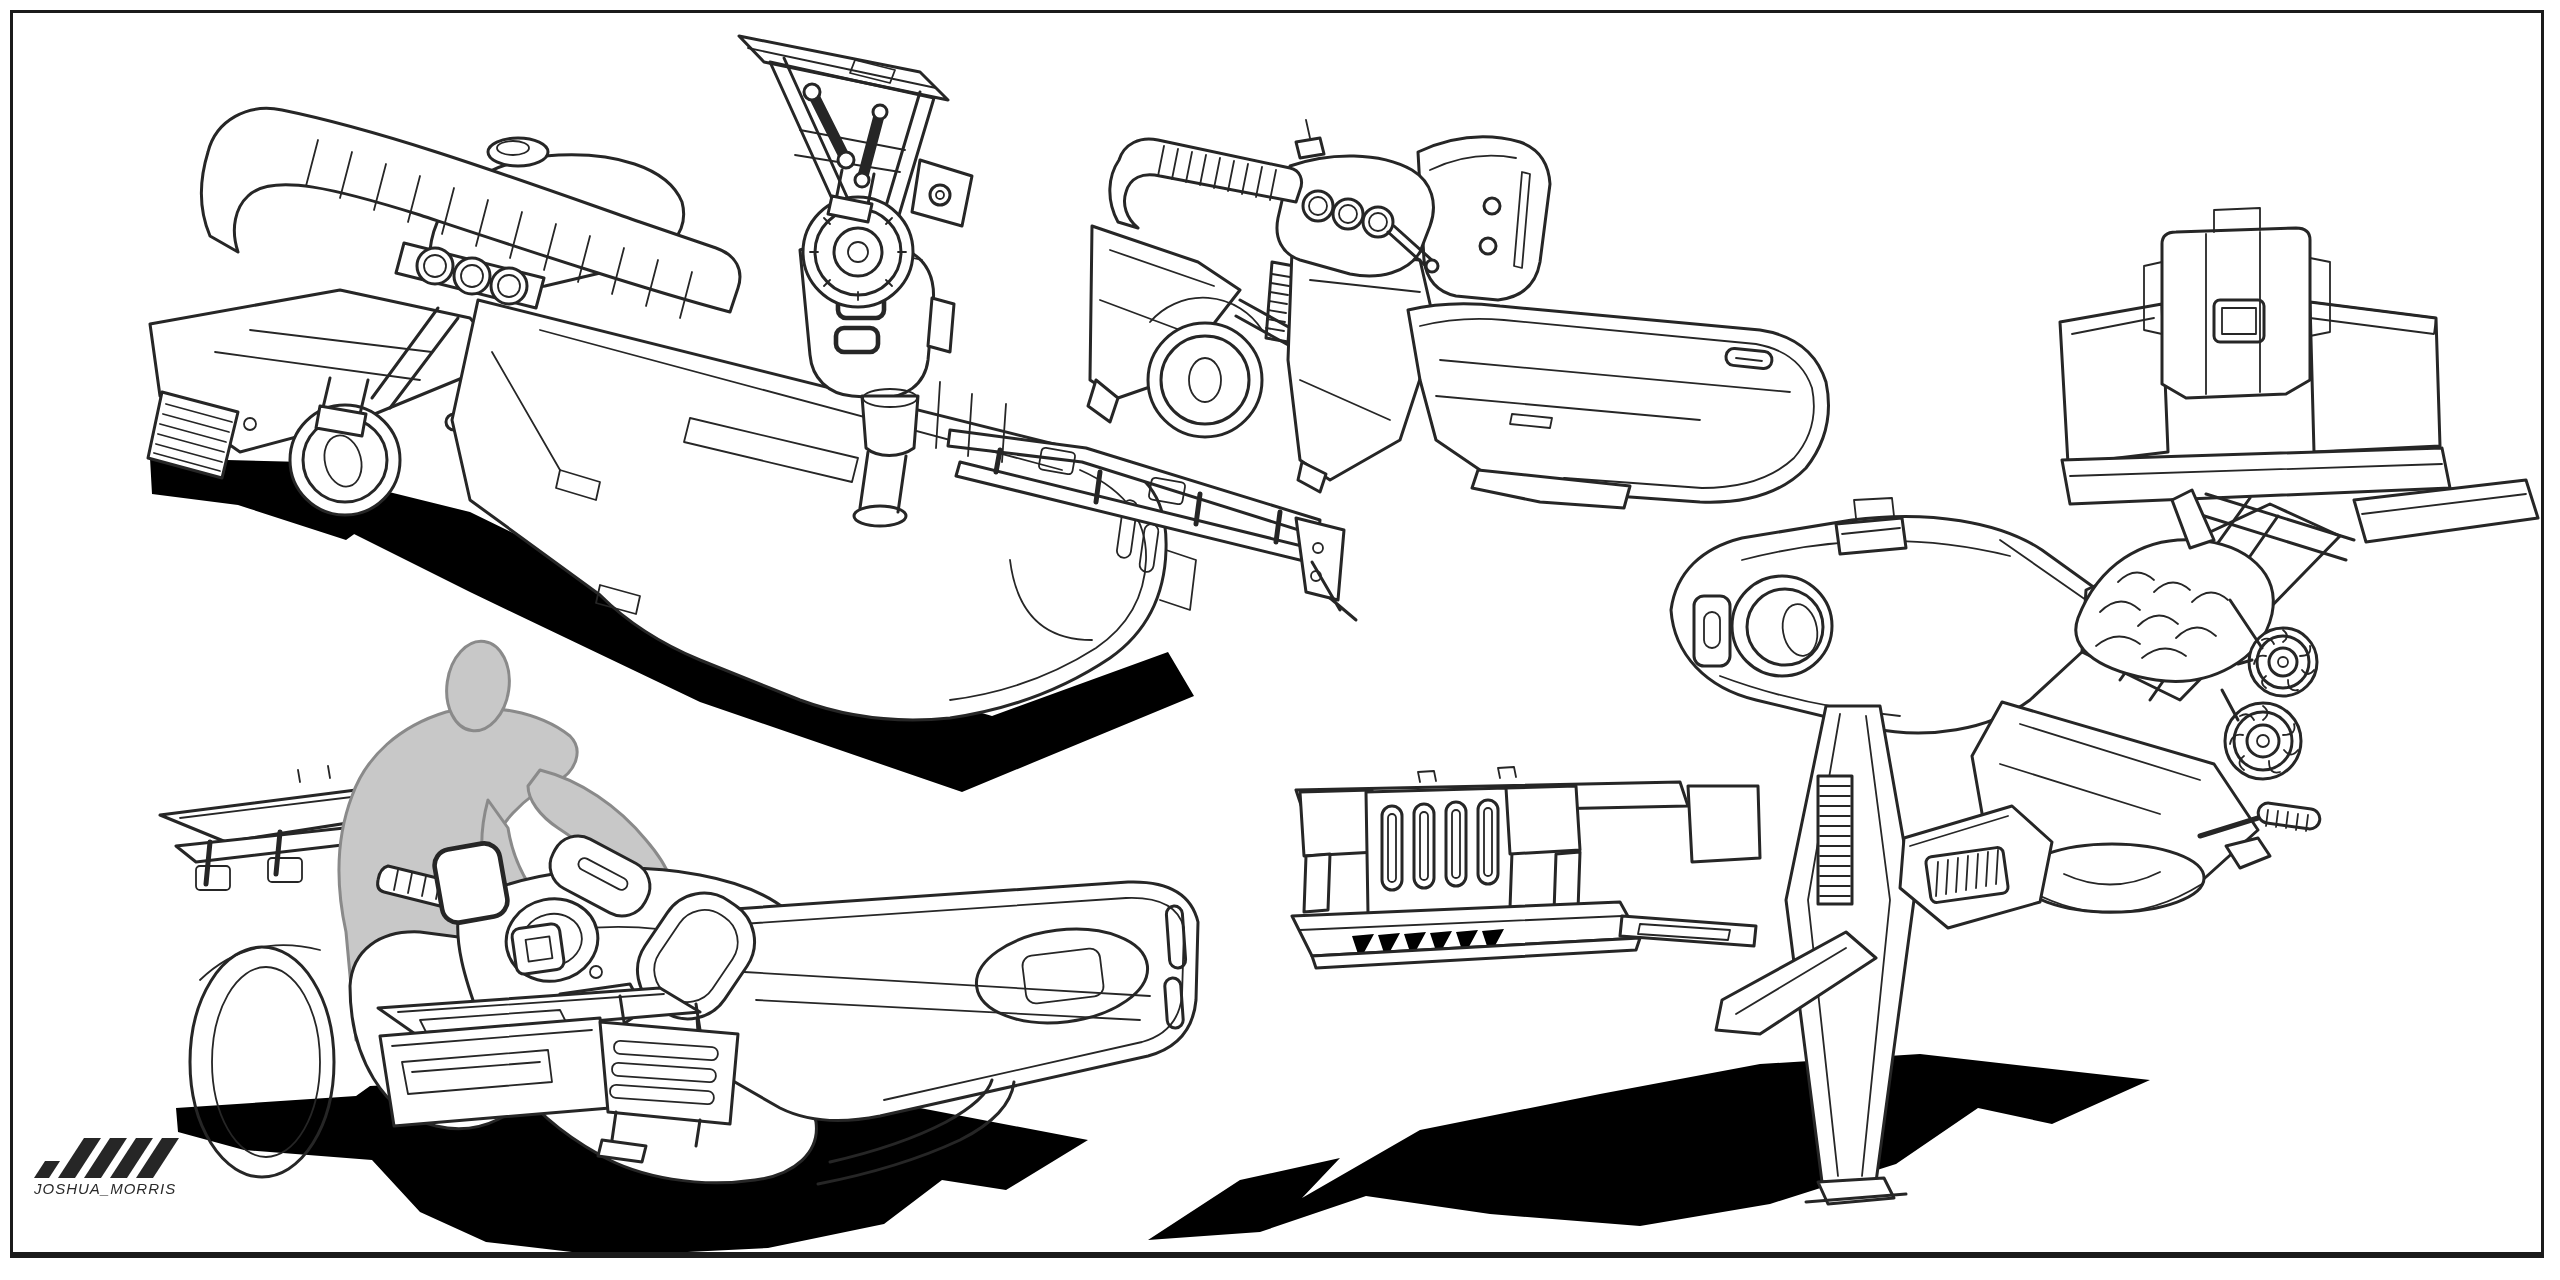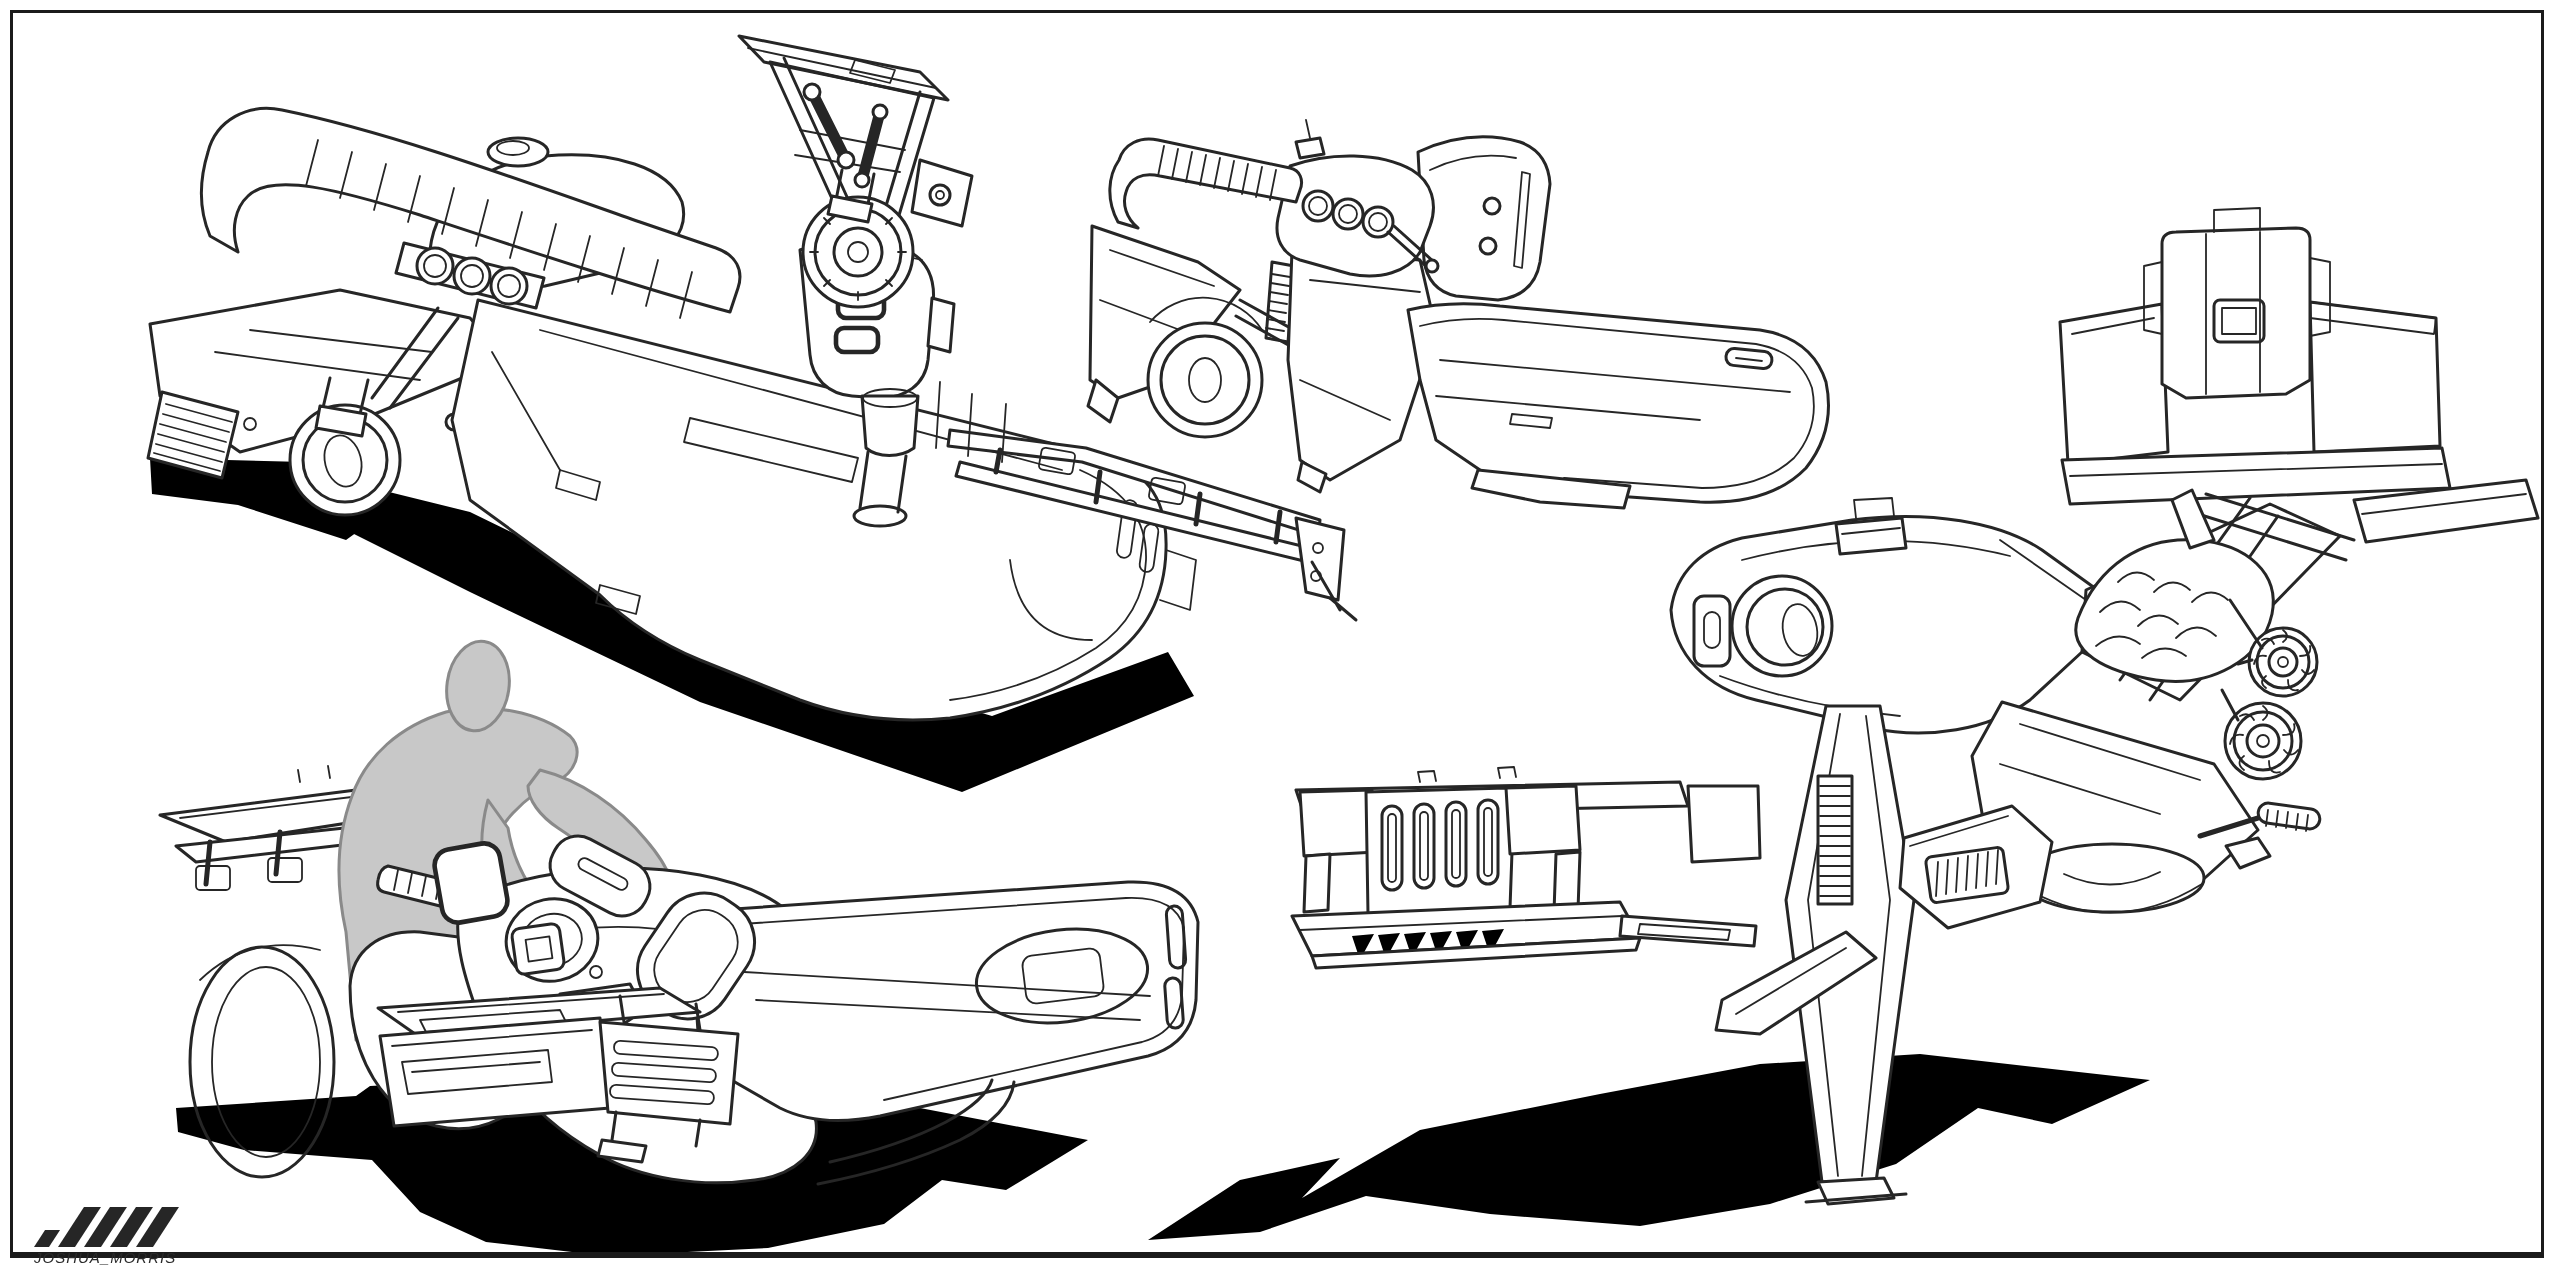--- a/index.html
+++ b/index.html
@@ -9,21 +9,21 @@
          border:3px solid var(--border,#1b1b1b);border-bottom-width:6px;box-sizing:border-box;pointer-events:none;}
   svg.art{position:absolute;left:0;top:0;width:2560px;height:1280px;display:block;}
   
   .ln{fill:none;stroke:var(--ink,#262626);stroke-width:3;stroke-linecap:round;stroke-linejoin:round;}
   .w{fill:var(--paper,#fff);stroke:var(--ink,#262626);stroke-width:3;stroke-linejoin:round;stroke-linecap:round;}
   .thin{stroke-width:1.8;}
   .hv{stroke-width:4.6;}
   .sh{fill:var(--shadow,#000);stroke:none;}
   .fig{fill:var(--figure-fill,#c8c8c8);stroke:var(--figure-outline,#8a8a8a);stroke-width:3;stroke-linejoin:round;}
   
-  .signature{position:absolute;left:34px;top:1205px;width:220px;}
+  .signature{position:absolute;left:34px;top:1136px;width:220px;}
   .logo{display:flex;align-items:flex-end;height:42px;}
   .logo .bar{background:var(--ink,#161616);margin-right:9px;transform:skewX(-33deg);transform-origin:bottom left;}
   .logo .bar.small{width:15px;height:17px;}
   .logo .bar.tall{width:17px;height:40px;}
   .sig-text{margin-top:2px;font-style:italic;font-size:15px;letter-spacing:1px;color:#2a2a2a;
             font-family:"Liberation Sans", sans-serif;}
 </style>
 </head>
 <body>
 

